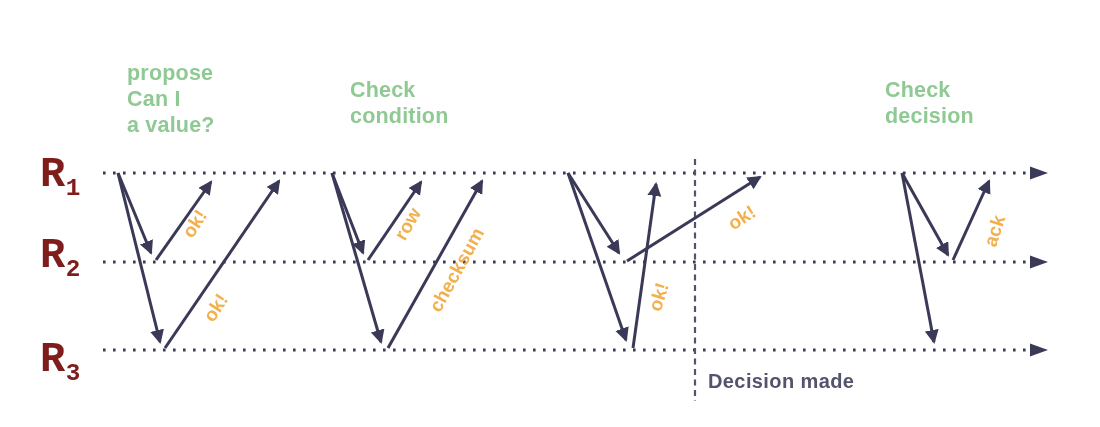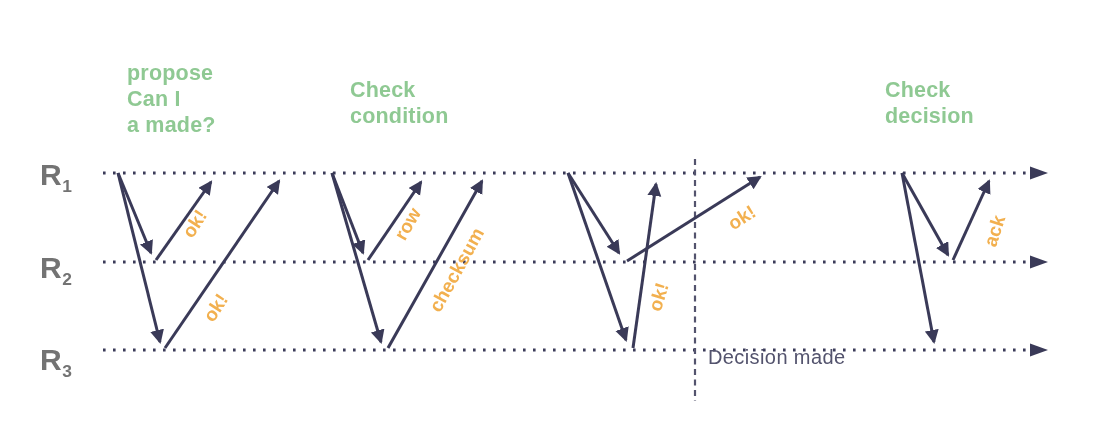--- a/index.html
+++ b/index.html
@@ -6,39 +6,40 @@
   #stage{
     position:relative;
     width:1100px;height:427px;
     background:#ffffff;
     overflow:hidden;
     font-family:"Liberation Sans","DejaVu Sans",sans-serif;
   }
   #wires{position:absolute;left:0;top:0;}
   .replica-label{
     position:absolute;left:40px;
-    color:#737373;font-weight:700;font-size:30px;line-height:38px;
+    color:#7f1d1d;font-weight:700;font-size:42px;line-height:38px;
     letter-spacing:0.5px;
+    font-family:Liberation Mono, monospace;
   }
   .replica-label sub{font-size:0.58em;font-weight:700;line-height:0;}
   .phase-label{
     position:absolute;
     color:#8fc993;font-weight:700;font-size:21.5px;line-height:26px;
     letter-spacing:0.2px;white-space:nowrap;
   }
   .phase-label span{display:block;}
   .msg-label{
     position:absolute;
     color:#f2b04f;font-weight:600;font-size:19px;
     white-space:nowrap;
     transform:translate(-50%,-50%) rotate(var(--r));
   }
   .decision-label{
-    position:absolute;left:708px;top:346px;
-    color:#53536d;font-weight:400;font-size:20px;
+    position:absolute;left:708px;top:370px;
+    color:#53536d;font-weight:700;font-size:20px;
     letter-spacing:0.4px;white-space:nowrap;
   }
 </style>
 </head>
 <body>
 
 <div id="stage">
 
   <svg id="wires" width="1100" height="427" viewBox="0 0 1100 427">
     <defs>
@@ -80,31 +81,31 @@
 
       <path d="M902 173 L948 255"></path>
       <path d="M902 173 L934 342"></path>
       <path d="M953 260 L989 181"></path>
     </g>
   </svg>
 
   <div class="replica-label" style="top:156px">
     <span>R</span><sub>1</sub>
   </div>
-  <div class="replica-label" style="top:249px">
+  <div class="replica-label" style="top:237px">
     <span>R</span><sub>2</sub>
   </div>
   <div class="replica-label" style="top:341px">
     <span>R</span><sub>3</sub>
   </div>
 
   <div class="phase-label" style="left:127px;top:60px">
     <span>propose</span>
     <span>Can I</span>
-    <span>a made?</span>
+    <span>a value?</span>
   </div>
   <div class="phase-label" style="left:350px;top:77px">
     <span>Check</span>
     <span>condition</span>
   </div>
   <div class="phase-label" style="left:595px;top:60px">
   </div>
   <div class="phase-label" style="left:885px;top:77px">
     <span>Check</span>
     <span>decision</span>

